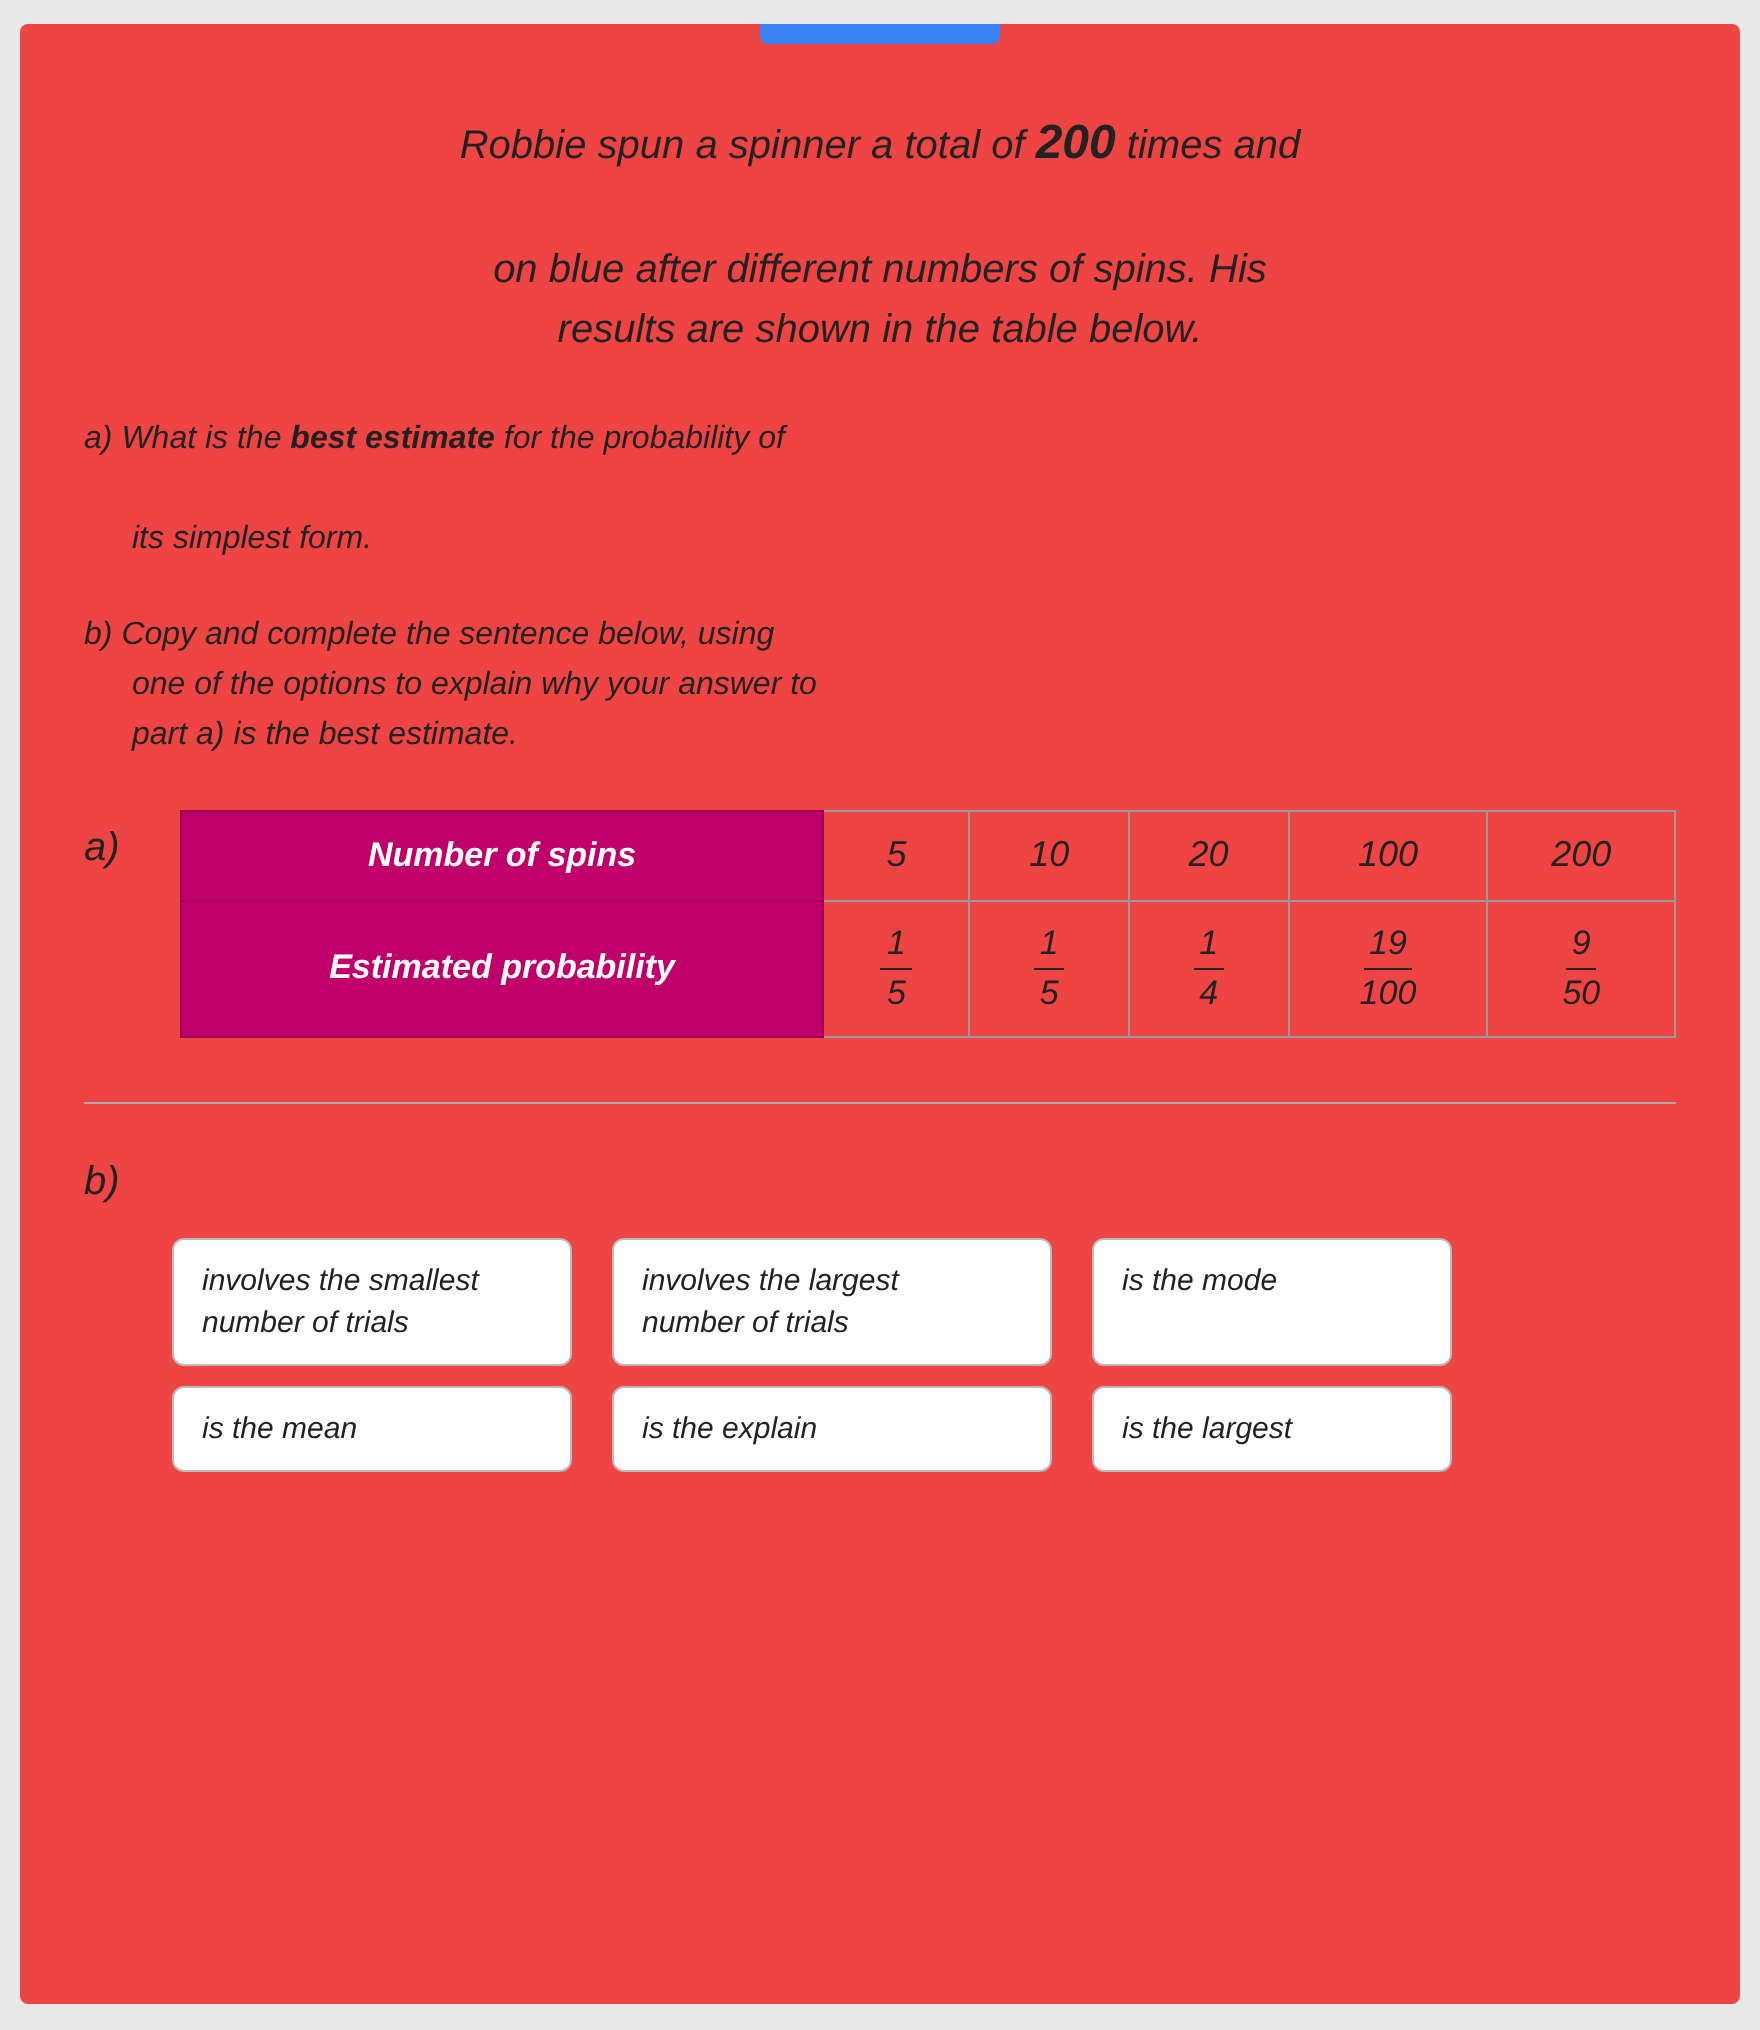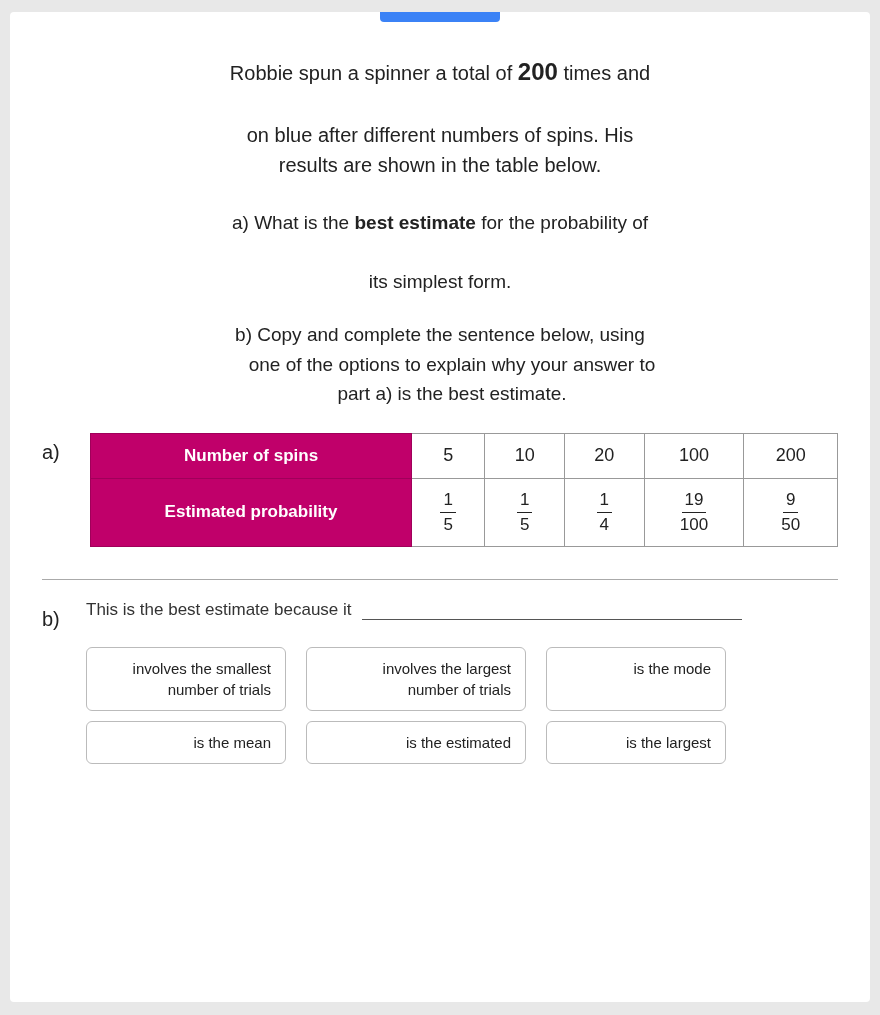--- a/index.html
+++ b/index.html
@@ -9,27 +9,28 @@
       min-height: 1015px;
       background: #e8e8e8;
       font-family: Arial, sans-serif;
       display: flex;
       align-items: flex-start;
       justify-content: center;
       padding: 0;
     }
 
     .card {
-      background: #ffffff;
+      background: #ef4444;
       width: 860px;
       min-height: 990px;
       margin: 12px 10px;
       padding: 24px 32px 32px 32px;
       border-radius: 4px;
       position: relative;
+      font-style: italic;
     }
 
     
     .top-bar {
       position: absolute;
       top: 0;
       left: 50%;
       transform: translateX(-50%);
       width: 120px;
       height: 10px;
@@ -45,25 +46,24 @@
       margin-top: 18px;
       margin-bottom: 28px;
     }
 
     .intro-text .highlight {
       font-size: 24px;
       font-weight: bold;
     }
 
     .question-block {
-      font-size: 19px;
+      font-size: 16px;
       color: #222;
       line-height: 1.55;
       margin-bottom: 24px;
-      text-align: center;
     }
 
     .question-block strong {
       font-weight: bold;
     }
 
     
     .table-section {
       display: flex;
       align-items: flex-start;
@@ -161,21 +161,21 @@
       gap: 10px 20px;
       margin-left: 44px;
       margin-top: 4px;
     }
 
     .option-box {
       background: #fff;
       border: 1.5px solid #bbb;
       border-radius: 6px;
       padding: 10px 14px;
-      text-align: right;
+      text-align: left;
       font-size: 15px;
       color: #222;
       line-height: 1.4;
       cursor: pointer;
     }
   </style>
 </head>
 <body>
 
 <div class="card">
@@ -185,21 +185,21 @@
     <span>Robbie spun a spinner a total of </span><span class="highlight">200</span><span> times and</span><br>
     <br>
     <span>on blue after different numbers of spins. His</span><br>
     <span>results are shown in the table below.</span>
   </p>
 
   <div class="question-block">
     <span>a)</span>
     <span>What is the </span><strong>best estimate</strong><span> for the probability of</span><br>
     <br>
-    <span style="">its simplest form.</span>
+    <span style="margin-left:24px;">its simplest form.</span>
   </div>
 
   <div class="question-block">
     <span>b)</span>
     <span>Copy and complete the sentence below, using</span><br>
     <span style="margin-left:24px;">one of the options to explain why your answer to</span><br>
     <span style="margin-left:24px;">part a) is the best estimate.</span>
   </div>
 
   <div class="table-section">
@@ -248,41 +248,37 @@
         </td>
       </tr>
     </tbody>
       </table>
   </div>
 
   <hr class="divider">
 
   <div class="part-b-row">
     <span class="part-label">b)</span>
-    <div class="part-b-sentence">
-      <span>This is the best estimate because it</span>
-      <span class="underline-area"></span>
-    </div>
   </div>
 
   <div class="options-grid">
     <div class="option-box">
       <span>involves the smallest</span><br>
       <span>number of trials</span>
     </div>
     <div class="option-box">
       <span>involves the largest</span><br>
       <span>number of trials</span>
     </div>
     <div class="option-box">
       <span>is the mode</span>
     </div>
     <div class="option-box">
       <span>is the mean</span>
     </div>
     <div class="option-box">
-      <span>is the estimated</span>
+      <span>is the explain</span>
     </div>
     <div class="option-box">
       <span>is the largest</span>
     </div>
   </div>
 </div>
 
 </body></html>

